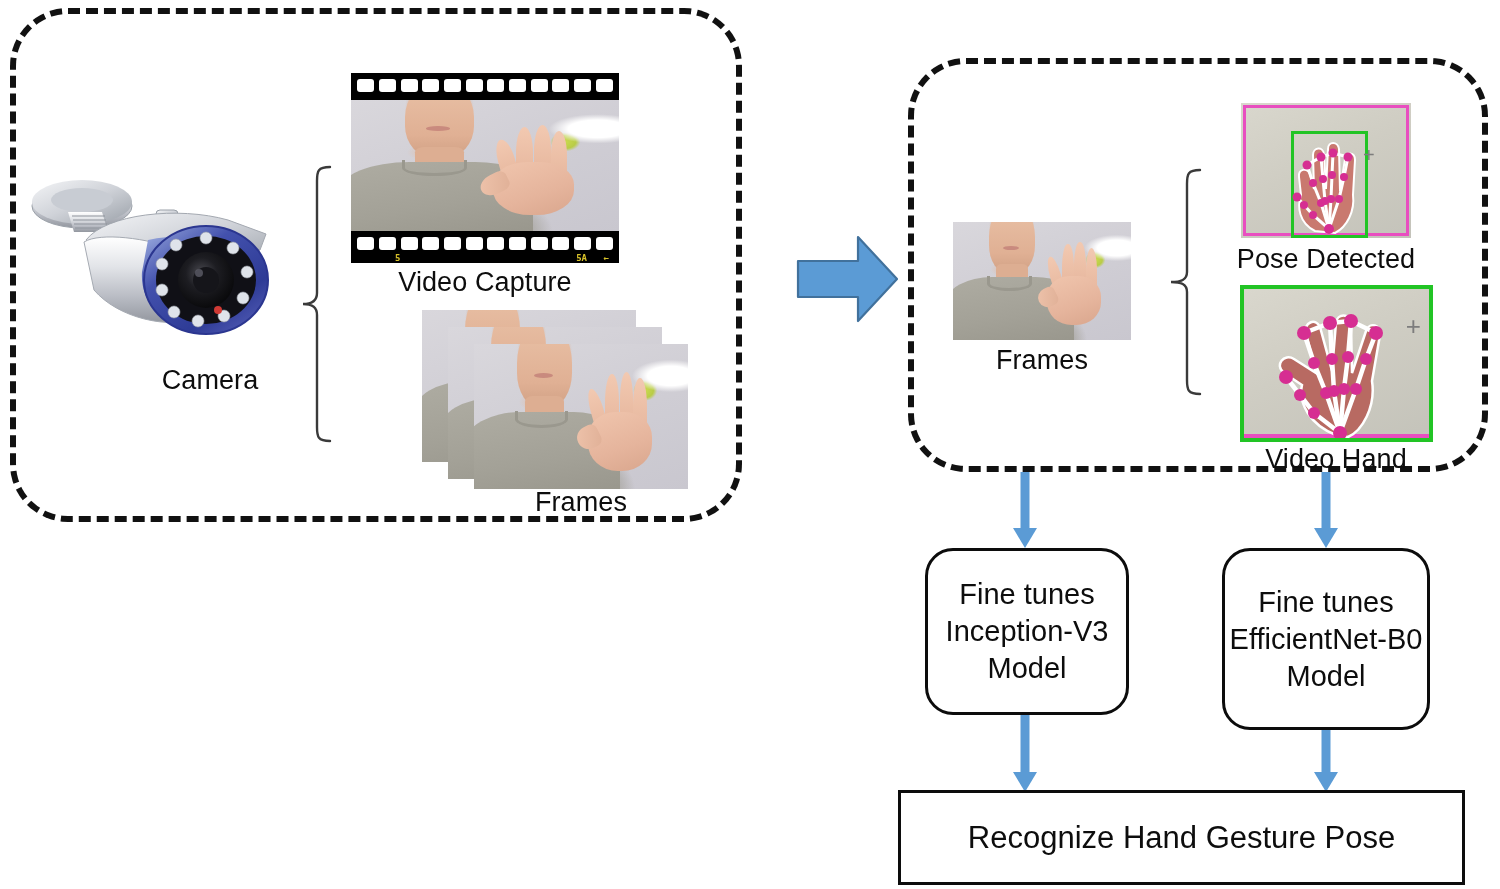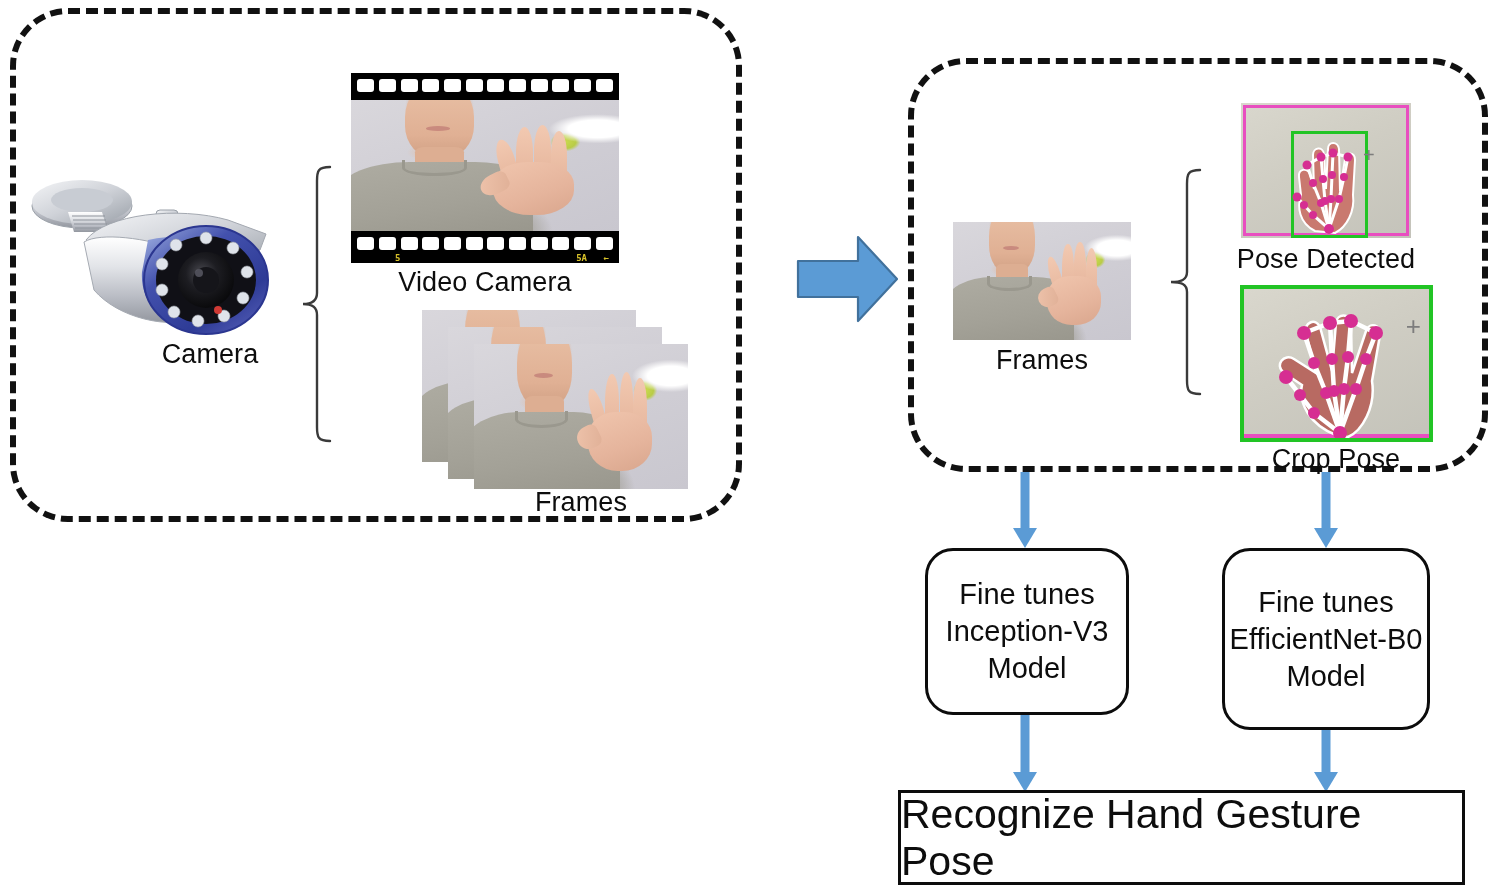--- a/index.html
+++ b/index.html
@@ -129,21 +129,21 @@
     font-size:29px;line-height:37px;
     color:#0d0d0d;
   }
   
   #result-box{
     position:absolute;
     border:3px solid #0c0c0c;
     background:#fff;
     box-sizing:border-box;
     display:flex;align-items:center;justify-content:center;
-    font-size:41px;color:#0d0d0d;
+    font-size:31px;color:#0d0d0d;
   }
 
   
   .detimg{position:absolute;background:
       linear-gradient(155deg,#d9d7cd 0%,#cfcdc3 45%,#c4c3ba 100%);
       overflow:hidden;box-sizing:border-box;}
   .box-pink{box-sizing:border-box;position:absolute;border:3px solid #e84ec0;}
   .box-green{box-sizing:border-box;position:absolute;border:3px solid #22c425;}
   .crosshair{position:absolute;color:#7d7d7d;font-size:20px;line-height:1;}
 </style>
@@ -214,21 +214,21 @@
       <circle cx="134" cy="96" r="6"></circle>
         <circle cx="148" cy="77" r="6"></circle>
     </g>
     <circle cx="190" cy="142" r="4" fill="#d03a35"></circle>
 
     <circle cx="178" cy="112" r="28" fill="url(#gLens)"></circle>
     <circle cx="178" cy="112" r="13" fill="#15151a"></circle>
     <circle cx="171" cy="105" r="4" fill="#5d5d68" opacity=".8"></circle>
   </svg>
 </div>
-<div class="lbl" style="left:120px;top:338px;width:180px;">Camera</div>
+<div class="lbl" style="left:120px;top:364px;width:180px;">Camera</div>
 
 <div class="abs brace" style="left:300px;top:165px;width:34px;height:278px;">
   <svg viewBox="0 0 34 278" width="34" height="278">
     <path d="M30 2 C18 2 17 6 17 16 L17 128 C17 136 12 139 3 139
              C12 139 17 142 17 150 L17 262 C17 272 18 276 30 276" fill="none" stroke="#3a3a3a" stroke-width="2.4" stroke-linecap="round"></path>
   </svg>
 </div>
 
 <div id="filmstrip" style="left:351px;top:73px;width:268px;height:190px;">
   <div class="film-holes" style="top:2px;">
@@ -271,21 +271,21 @@
       <i></i>
       <i></i>
       <i></i>
       <i></i>
       <i></i>
   </div>
   <span class="film-mark" style="left:44px;bottom:0px;">5</span>
   <span class="film-mark" style="right:32px;bottom:0px;">5A</span>
   <span class="film-mark" style="right:10px;bottom:0px;">←</span>
 </div>
-<div class="lbl" style="left:355px;top:266px;width:260px;">Video Camera</div>
+<div class="lbl" style="left:355px;top:266px;width:260px;">Video Capture</div>
 
 <div class="stack-item photo person" style="left:422px;top:310px;width:214px;height:152px;">
   <div class="face"></div>
     <div class="mouth"></div>
   <div class="neck"></div>
     <div class="shirt"></div>
     <div class="collar"></div>
   <div class="palm" style="left:48%;top:16%;width:42%;height:78%;">
     <div class="fg f1"></div>
       <div class="fg f2"></div>
@@ -428,21 +428,21 @@
         <circle cx="107" cy="32" r="7"></circle>
       <circle cx="112" cy="100" r="6"></circle>
         <circle cx="122" cy="70" r="6"></circle>
         <circle cx="132" cy="44" r="7"></circle>
       <circle cx="70" cy="124" r="6"></circle>
         <circle cx="56" cy="106" r="6"></circle>
         <circle cx="42" cy="88" r="7"></circle>
     </g>
   </svg>
 </div>
-<div class="lbl" style="left:1236px;top:443px;width:200px;">Crop Pose</div>
+<div class="lbl" style="left:1236px;top:443px;width:200px;">Video Hand</div>
 
 <div class="conn" style="left:1009px;top:472px;width:32px;height:78px;">
   <svg viewBox="0 0 32 78" width="32" height="78">
     <line x1="16" y1="0" x2="16" y2="58" stroke="#5B9BD5" stroke-width="9"></line>
     <polygon points="16,76 4,56 28,56" fill="#5B9BD5"></polygon>
   </svg>
 </div>
 
 <div class="conn" style="left:1310px;top:472px;width:32px;height:78px;">
   <svg viewBox="0 0 32 78" width="32" height="78">

